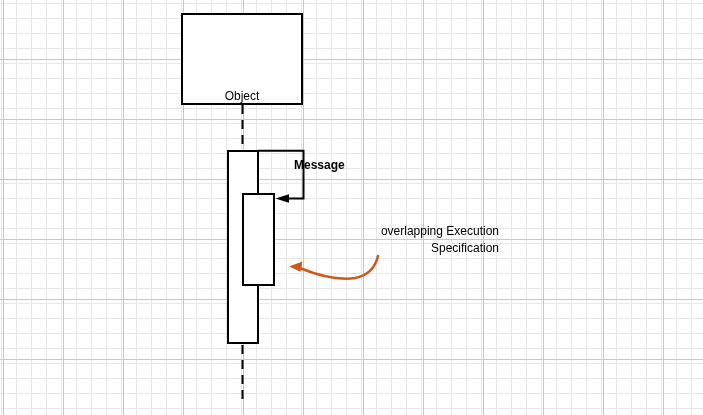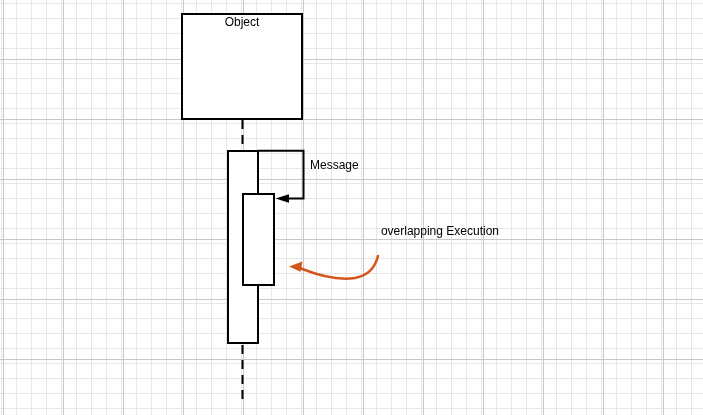--- a/index.html
+++ b/index.html
@@ -31,41 +31,42 @@
     pointer-events: none;
   }
   .shape {
     position: absolute;
     box-sizing: border-box;
     background: #ffffff;
     border: 2px solid #000000;
   }
   .object-box {
     left: 181px; top: 13px;
-    width: 122px; height: 107px;
+    width: 122px; height: 92px;
     display: flex;
-    align-items: flex-start;
+    align-items: flex-end;
     justify-content: center;
     font-size: 12px;
     color: #000000;
   }
   .exec-bar {
     left: 227px; top: 150px;
     width: 32px; height: 194px;
   }
   .overlap-bar {
     left: 242px; top: 193px;
     width: 33px; height: 93px;
   }
   .message-label {
     position: absolute;
-    left: 310px; top: 158px;
+    left: 294px; top: 158px;
     font-size: 12px;
     color: #000000;
     white-space: nowrap;
+    font-weight: bold;
   }
   .annotation {
     position: absolute;
     left: 327px; top: 223px;
     width: 172px;
     text-align: right;
     font-size: 12px;
     line-height: 17px;
     color: #000000;
   }
@@ -91,20 +92,21 @@
   </div>
 
   <div class="shape exec-bar"></div>
 
   <div class="shape overlap-bar"></div>
 
   <div class="message-label">Message</div>
 
   <div class="annotation">
     <span>overlapping Execution</span>
+    <span>Specification</span>
   </div>
 
   <svg class="layer" viewBox="0 0 703 415" xmlns="http://www.w3.org/2000/svg">
     <path d="M378 256 C375.5 266 369 275.5 355 278 C338 280.5 316 274.5 301 268.5" fill="none" stroke="#d4551a" stroke-width="2.5" stroke-linecap="round"></path>
     <path d="M289 266.5 L302.5 261.5 L300.5 271.8 Z" fill="#d4551a" stroke="none"></path>
   </svg>
 
 </div>
 
 </body></html>

